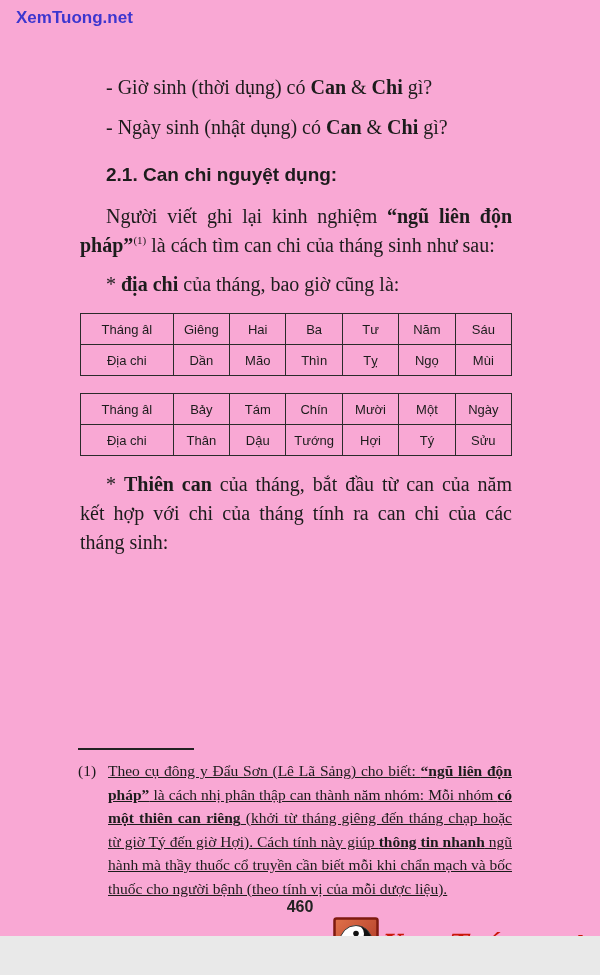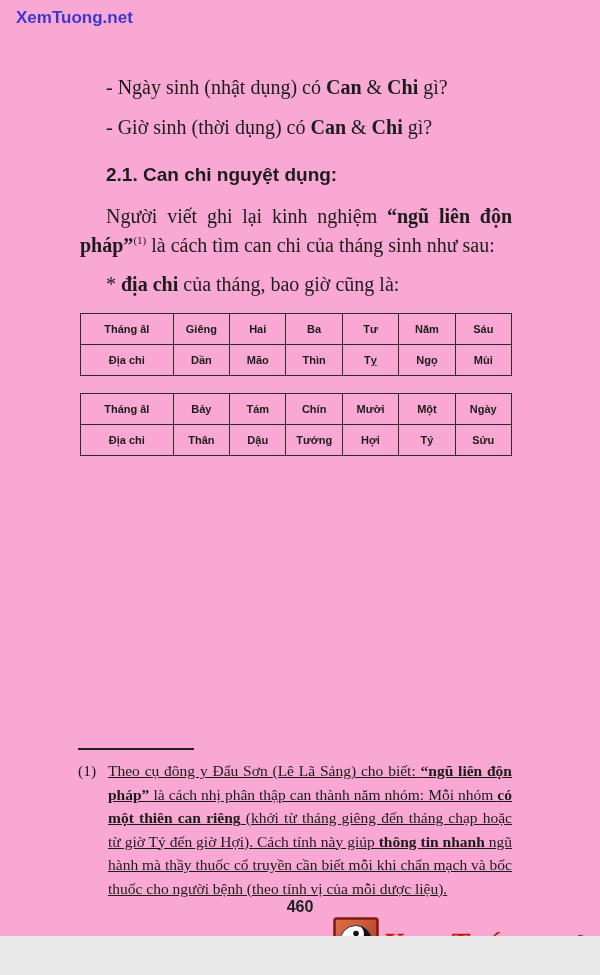--- a/index.html
+++ b/index.html
@@ -36,21 +36,21 @@
   }
   .para {
     font-size: 20px; line-height: 29px;
     text-align: justify; text-indent: 26px;
   }
   .star-line { margin-top: 10px; margin-bottom: 12px; }
   sup.fn-ref { font-size: 11px; vertical-align: super; line-height: 0; }
   table.chi-table {
     width: 100%; border-collapse: collapse; margin-top: 14px;
     font-family: "Liberation Sans", sans-serif;
-    font-size: 11px; table-layout: fixed; font-weight: bold;
+    font-size: 13px; table-layout: fixed;
   }
   table.chi-table + table.chi-table { margin-top: 17px; }
   .chi-table td {
     border: 1.6px solid #2b2b2b; height: 31px;
     text-align: center; vertical-align: middle;
     padding: 0 2px; overflow: hidden;
   }
   .chi-table col.c-label { width: 21.5%; }
   .footnote-block {
     position: absolute; top: 748px; left: 78px; width: 434px;
@@ -85,22 +85,22 @@
 </head>
 <body>
 
 <div class="page">
 
   <a class="watermark">XemTuong.net</a>
 
   <div class="content">
 
     <div class="intro-list">
+      <div class="intro-item"><span>- Giờ sinh (thời dụng) có </span><b>Can</b><span> &amp; </span><b>Chi</b><span> gì?</span></div>
       <div class="intro-item"><span>- Ngày sinh (nhật dụng) có </span><b>Can</b><span> &amp; </span><b>Chi</b><span> gì?</span></div>
-      <div class="intro-item"><span>- Giờ sinh (thời dụng) có </span><b>Can</b><span> &amp; </span><b>Chi</b><span> gì?</span></div>
     </div>
 
     <div class="heading">2.1. Can chi nguyệt dụng:</div>
 
     <p class="para rich"><span>Người viết ghi lại kinh nghiệm </span><b>“ngũ liên độn pháp”</b><sup class="fn-ref">(1)</sup><span> là cách tìm can chi của tháng sinh như sau:</span></p>
 
     <p class="para rich star-line"><span>* </span><b>địa chi</b><span> của tháng, bao giờ cũng là:</span></p>
 
     <table class="chi-table">
       <colgroup>
@@ -159,20 +159,21 @@
         <td>Thân</td>
         <td>Dậu</td>
         <td>Tướng</td>
         <td>Hợi</td>
         <td>Tý</td>
         <td>Sửu</td>
       </tr>
     </tbody>
       </table>
 
+    <p class="para rich star-line" style="margin-top:14px"><span>* </span><b>Thiên can</b><span> của tháng, bắt đầu từ can của năm kết hợp với chi của tháng tính ra can chi của các tháng sinh:</span></p>
 
   </div>
 
   <div class="footnote-block">
     <div class="footnote-rule"></div>
     <div class="footnote rich">
       <span class="fn-marker">(1)</span>
       <span class="fn-text"><span>Theo cụ đông y Đẩu Sơn (Lê Lã Sảng) cho biết: </span><b>“ngũ liên độn pháp”</b><span> là cách nhị phân thập can thành năm nhóm: Mỗi nhóm </span><b>có một thiên can riêng</b><span> (khởi từ tháng giêng đến tháng chạp hoặc từ giờ Tý đến giờ Hợi). Cách tính này giúp </span><b>thông tin nhanh</b><span> ngũ hành mà thầy thuốc cổ truyền cần biết mỗi khi chẩn mạch và bốc thuốc cho người bệnh (theo tính vị của mỗi dược liệu).</span></span>
     </div>
   </div>

